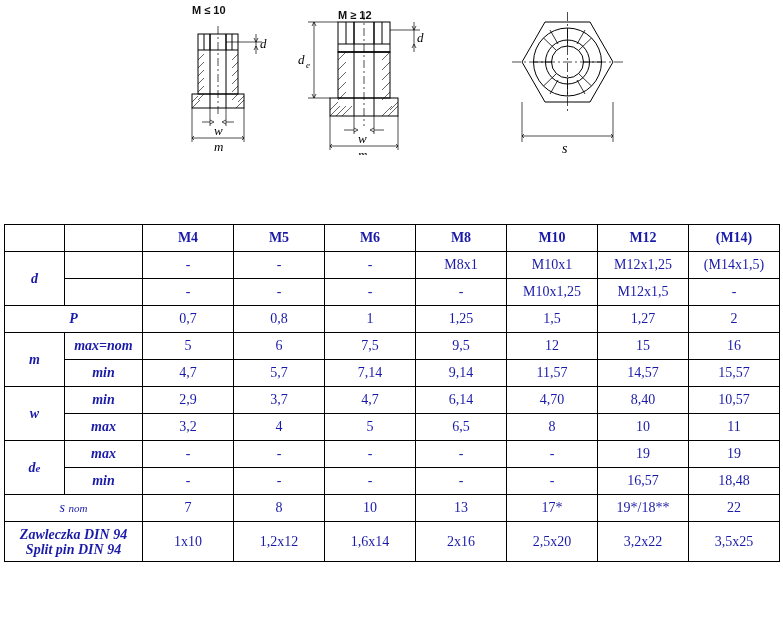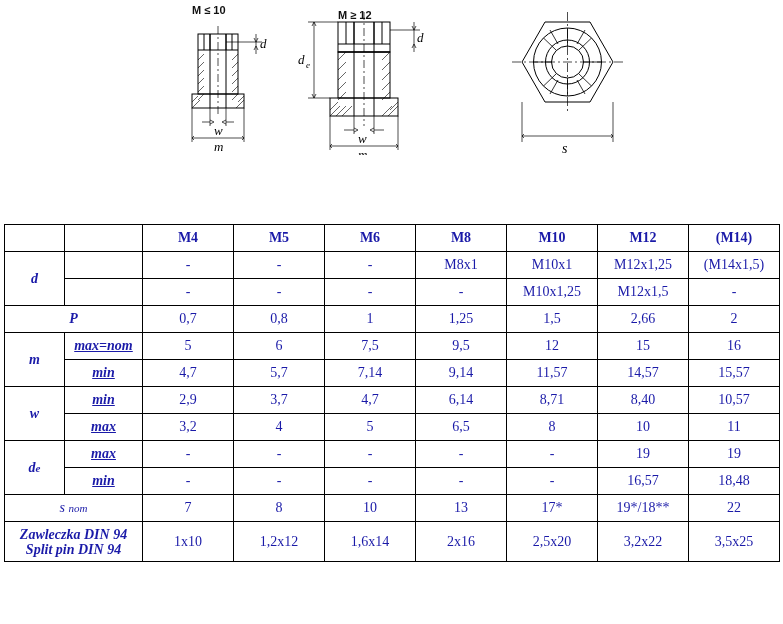--- a/index.html
+++ b/index.html
@@ -71,21 +71,20 @@
     font-weight: bold;
     font-size: 17px;
     color: #1a3fb0;
   }
   .sublabel {
     font-family: "Liberation Serif", serif;
     font-style: italic;
     font-weight: bold;
     font-size: 11px;
     color: #1a3fb0;
-    text-decoration: underline;
   }
   .val {
     color: #000000;
     font-size: 14px;
   }
   .dash {
     color: #1a3fb0;
     font-size: 14px;
   }
   .thread {
@@ -300,21 +299,21 @@
           <td class="thread">-</td>
         </tr>
 
         <tr>
           <td class="rowlabel" colspan="2">P</td>
           <td class="val">0,7</td>
           <td class="val">0,8</td>
           <td class="val">1</td>
           <td class="val">1,25</td>
           <td class="val">1,5</td>
-          <td class="val">2,66</td>
+          <td class="val">1,27</td>
           <td class="val">2</td>
         </tr>
 
         <tr>
           <td class="rowlabel" rowspan="2">m</td>
           <td class="sublabel">max=nom</td>
           <td class="val">5</td>
           <td class="val">6</td>
           <td class="val">7,5</td>
           <td class="val">9,5</td>
@@ -334,21 +333,21 @@
           <td class="val">15,57</td>
         </tr>
 
         <tr>
           <td class="rowlabel" rowspan="2">w</td>
           <td class="sublabel">min</td>
           <td class="val">2,9</td>
           <td class="val">3,7</td>
           <td class="val">4,7</td>
           <td class="val">6,14</td>
-          <td class="val">8,71</td>
+          <td class="val">4,70</td>
           <td class="val">8,40</td>
           <td class="val">10,57</td>
         </tr>
 
         <tr>
           <td class="sublabel">max</td>
           <td class="val">3,2</td>
           <td class="val">4</td>
           <td class="val">5</td>
           <td class="val">6,5</td>

